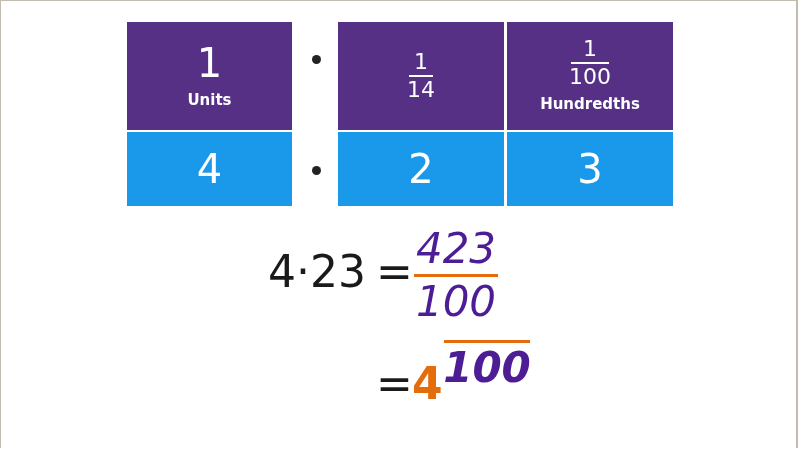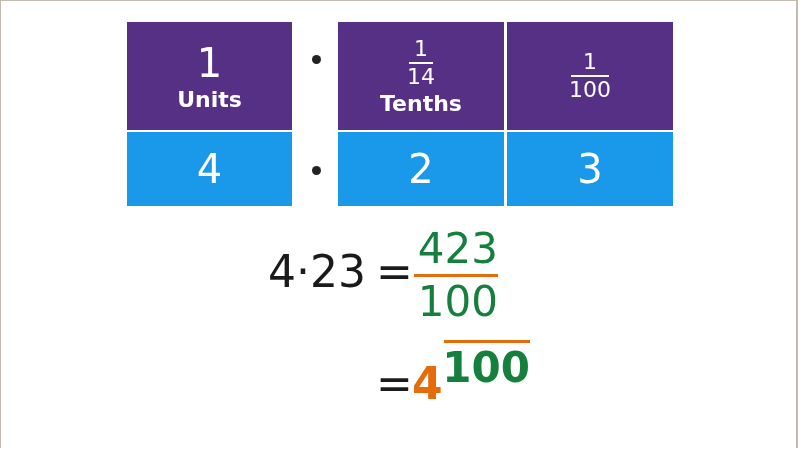--- a/index.html
+++ b/index.html
@@ -13,29 +13,29 @@
     border: 1px solid #c2bbb0; border-right-width: 2px; border-bottom-width: 0;
     box-sizing: border-box; pointer-events: none;
   }
   .cell {
     position: absolute; box-sizing: border-box; color: #ffffff;
     display: flex; flex-direction: column; align-items: center; justify-content: center;
   }
   .head { background: #553085; }
   .val  { background: #1a98ea; font-size: 40px; }
   .big { font-size: 40px; line-height: 44px; }
-  .lbl { font-weight: bold; font-size: 22px; line-height: 22px; margin-top: 4px; }
+  .lbl { font-weight: bold; font-size: 15px; line-height: 22px; margin-top: 4px; }
   .frac { display: flex; flex-direction: column; align-items: center; font-size: 22px; line-height: 24px; }
   .frac .bar { height: 2px; background: #fff; align-self: stretch; margin: 1px 2px; }
   .dot {
     position: absolute; width: 9px; height: 9px; border-radius: 50%; background: #222;
   }
   .eq { position: absolute; font-size: 44px; color: #1a1a1a; line-height: 48px; }
   .orange { color: #e46c0a; }
-  .ofrac { position: absolute; display: flex; flex-direction: column; align-items: flex-end; color: #15803d; font-size: 42px; line-height: 46px; }
+  .ofrac { position: absolute; display: flex; flex-direction: column; align-items: center; color: #4c1d95; font-size: 42px; line-height: 46px; font-style: italic; }
   .ofrac .bar { height: 3px; background: #e46c0a; align-self: stretch; margin: 2px 0; }
   .bold { font-weight: bold; }
 </style>
 </head>
 <body>
 
 <div class="frame"></div>
 
 <div class="cell head" style="left:127px;top:22px;width:165px;height:108px;">
   <span class="big">1</span>
@@ -43,29 +43,29 @@
 </div>
 
 <div class="dot" style="left:312px;top:55px;"></div>
 
 <div class="cell head" style="left:338px;top:22px;width:166px;height:108px;">
   <div class="frac">
     <span>1</span>
     <div class="bar"></div>
     <span>14</span>
   </div>
-  <span class="lbl">Tenths</span>
 </div>
 
 <div class="cell head" style="left:507px;top:22px;width:166px;height:108px;">
   <div class="frac">
     <span>1</span>
     <div class="bar"></div>
     <span>100</span>
   </div>
+  <span class="lbl">Hundredths</span>
 </div>
 
 <div class="cell val" style="left:127px;top:132px;width:165px;height:74px;">
   <span>4</span>
 </div>
 
 <div class="dot" style="left:312px;top:166px;"></div>
 
 <div class="cell val" style="left:338px;top:132px;width:166px;height:74px;">
   <span>2</span>

